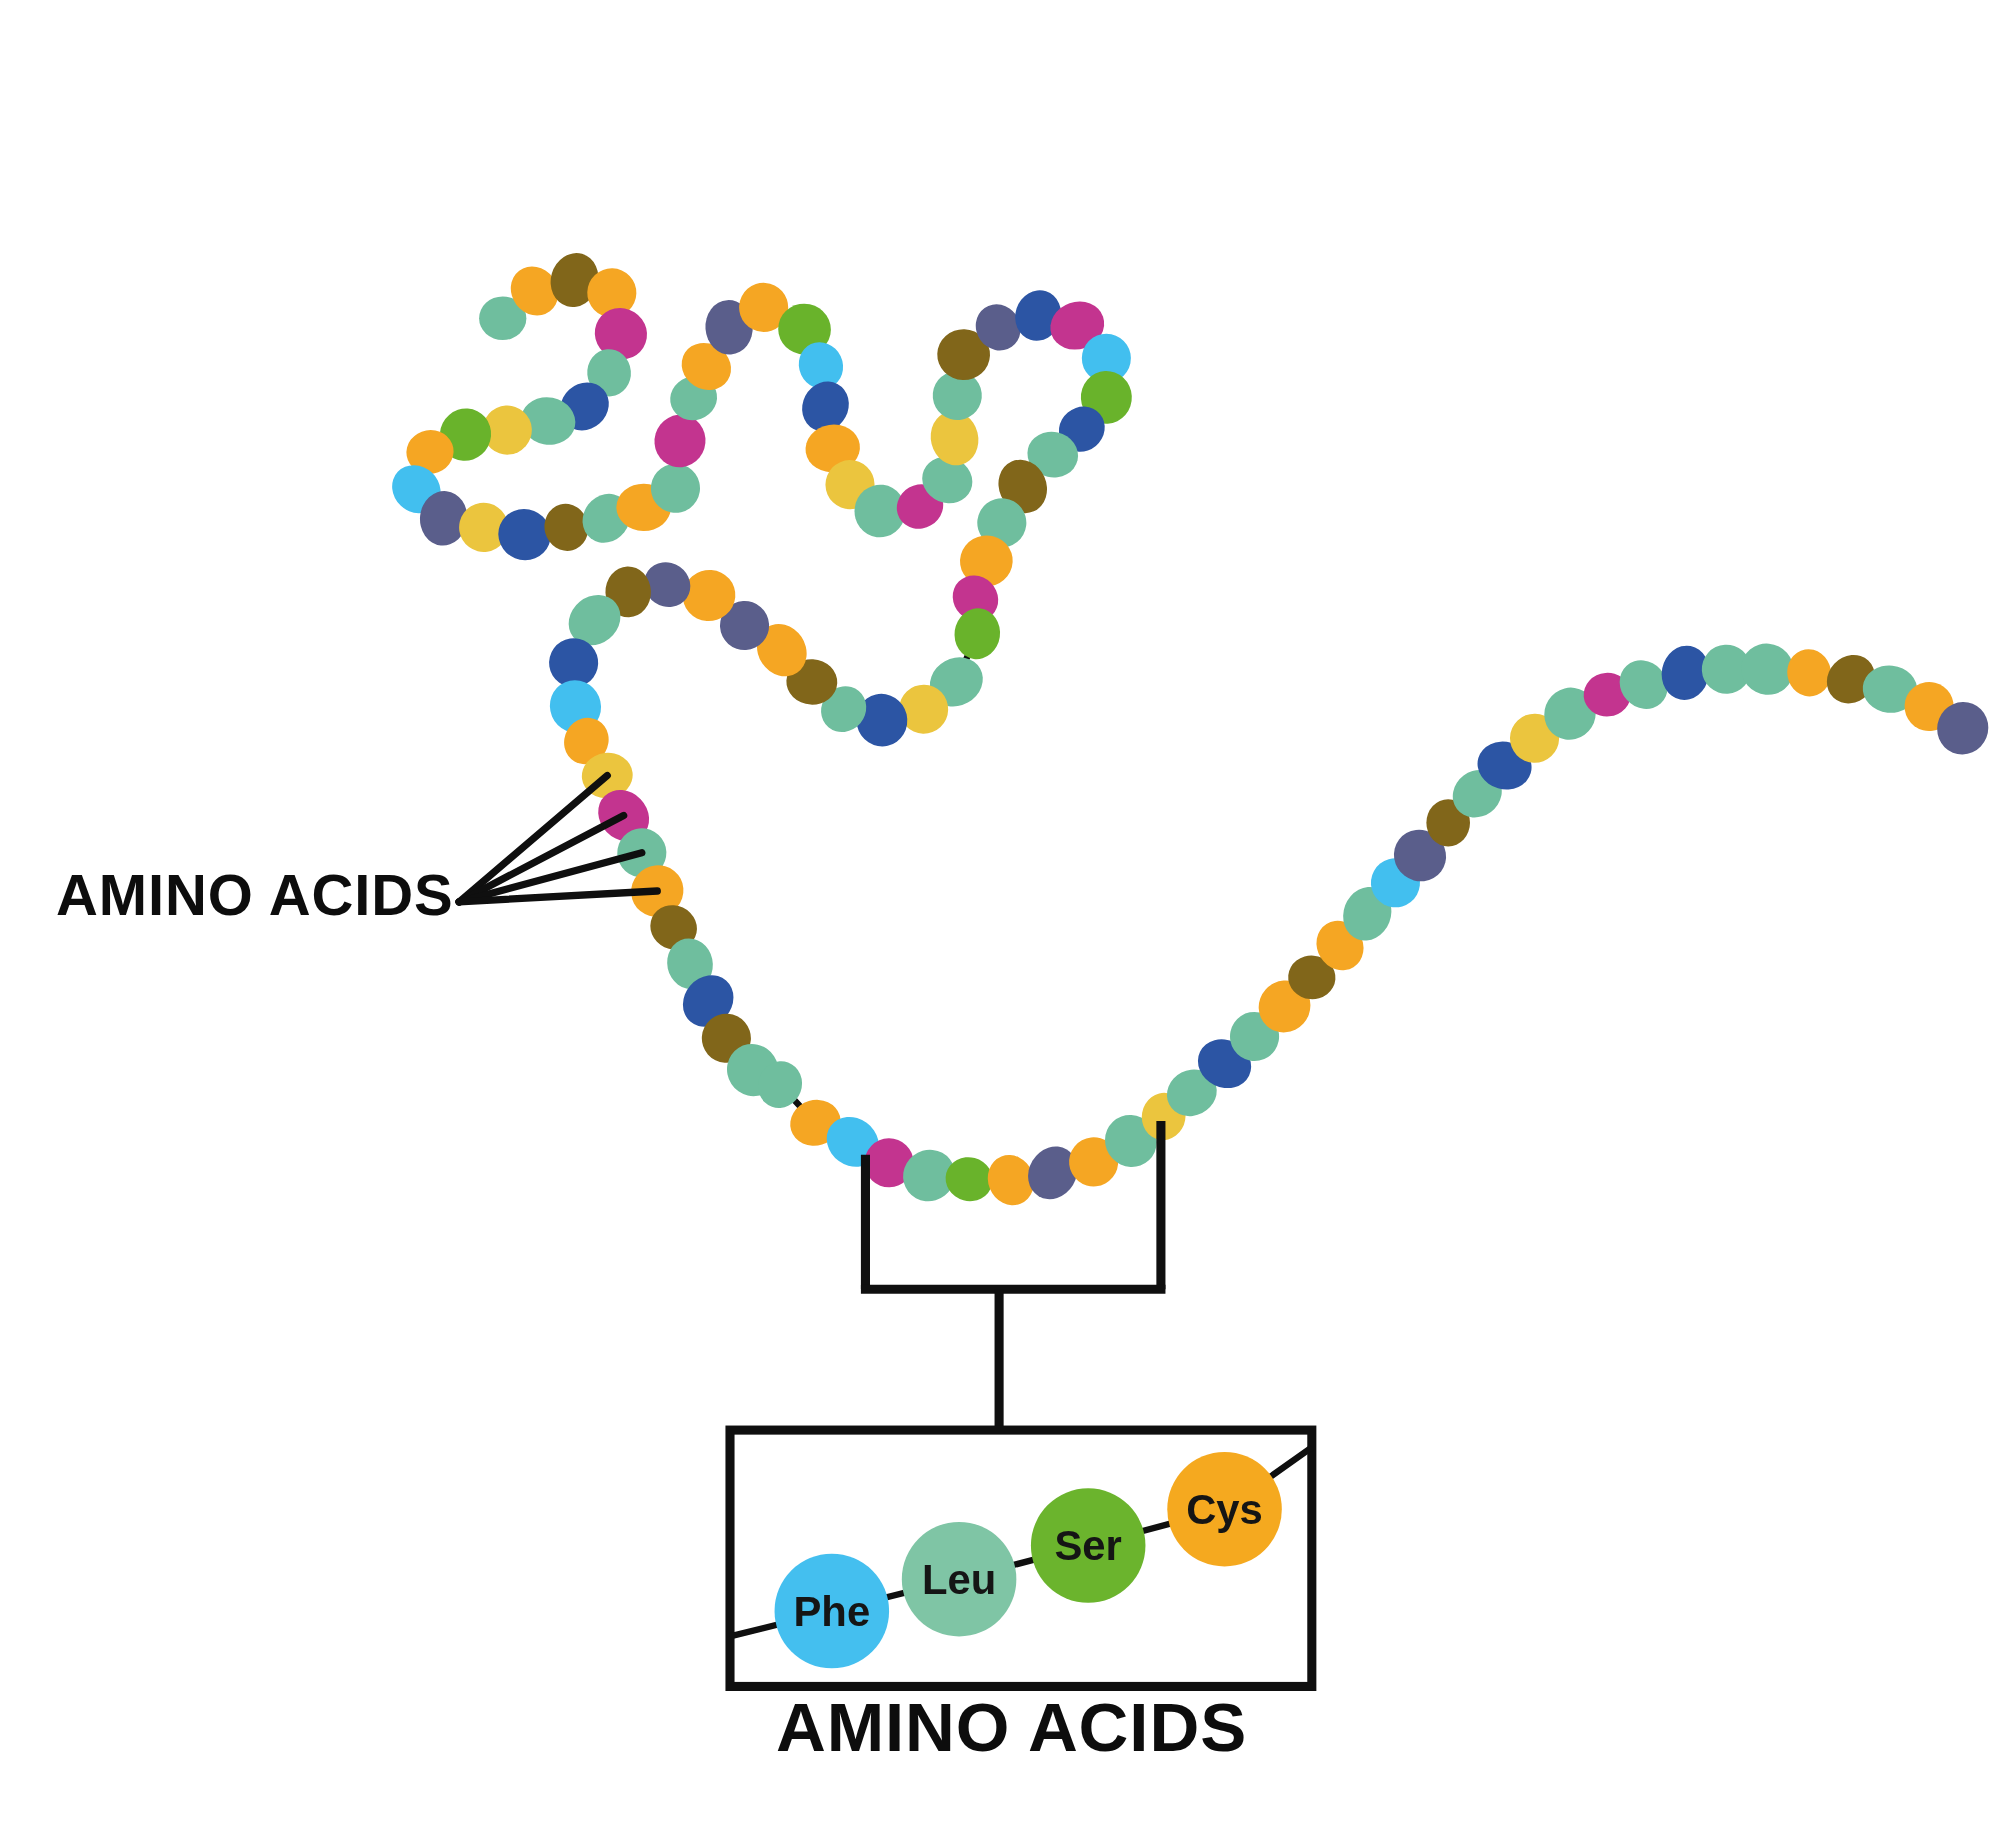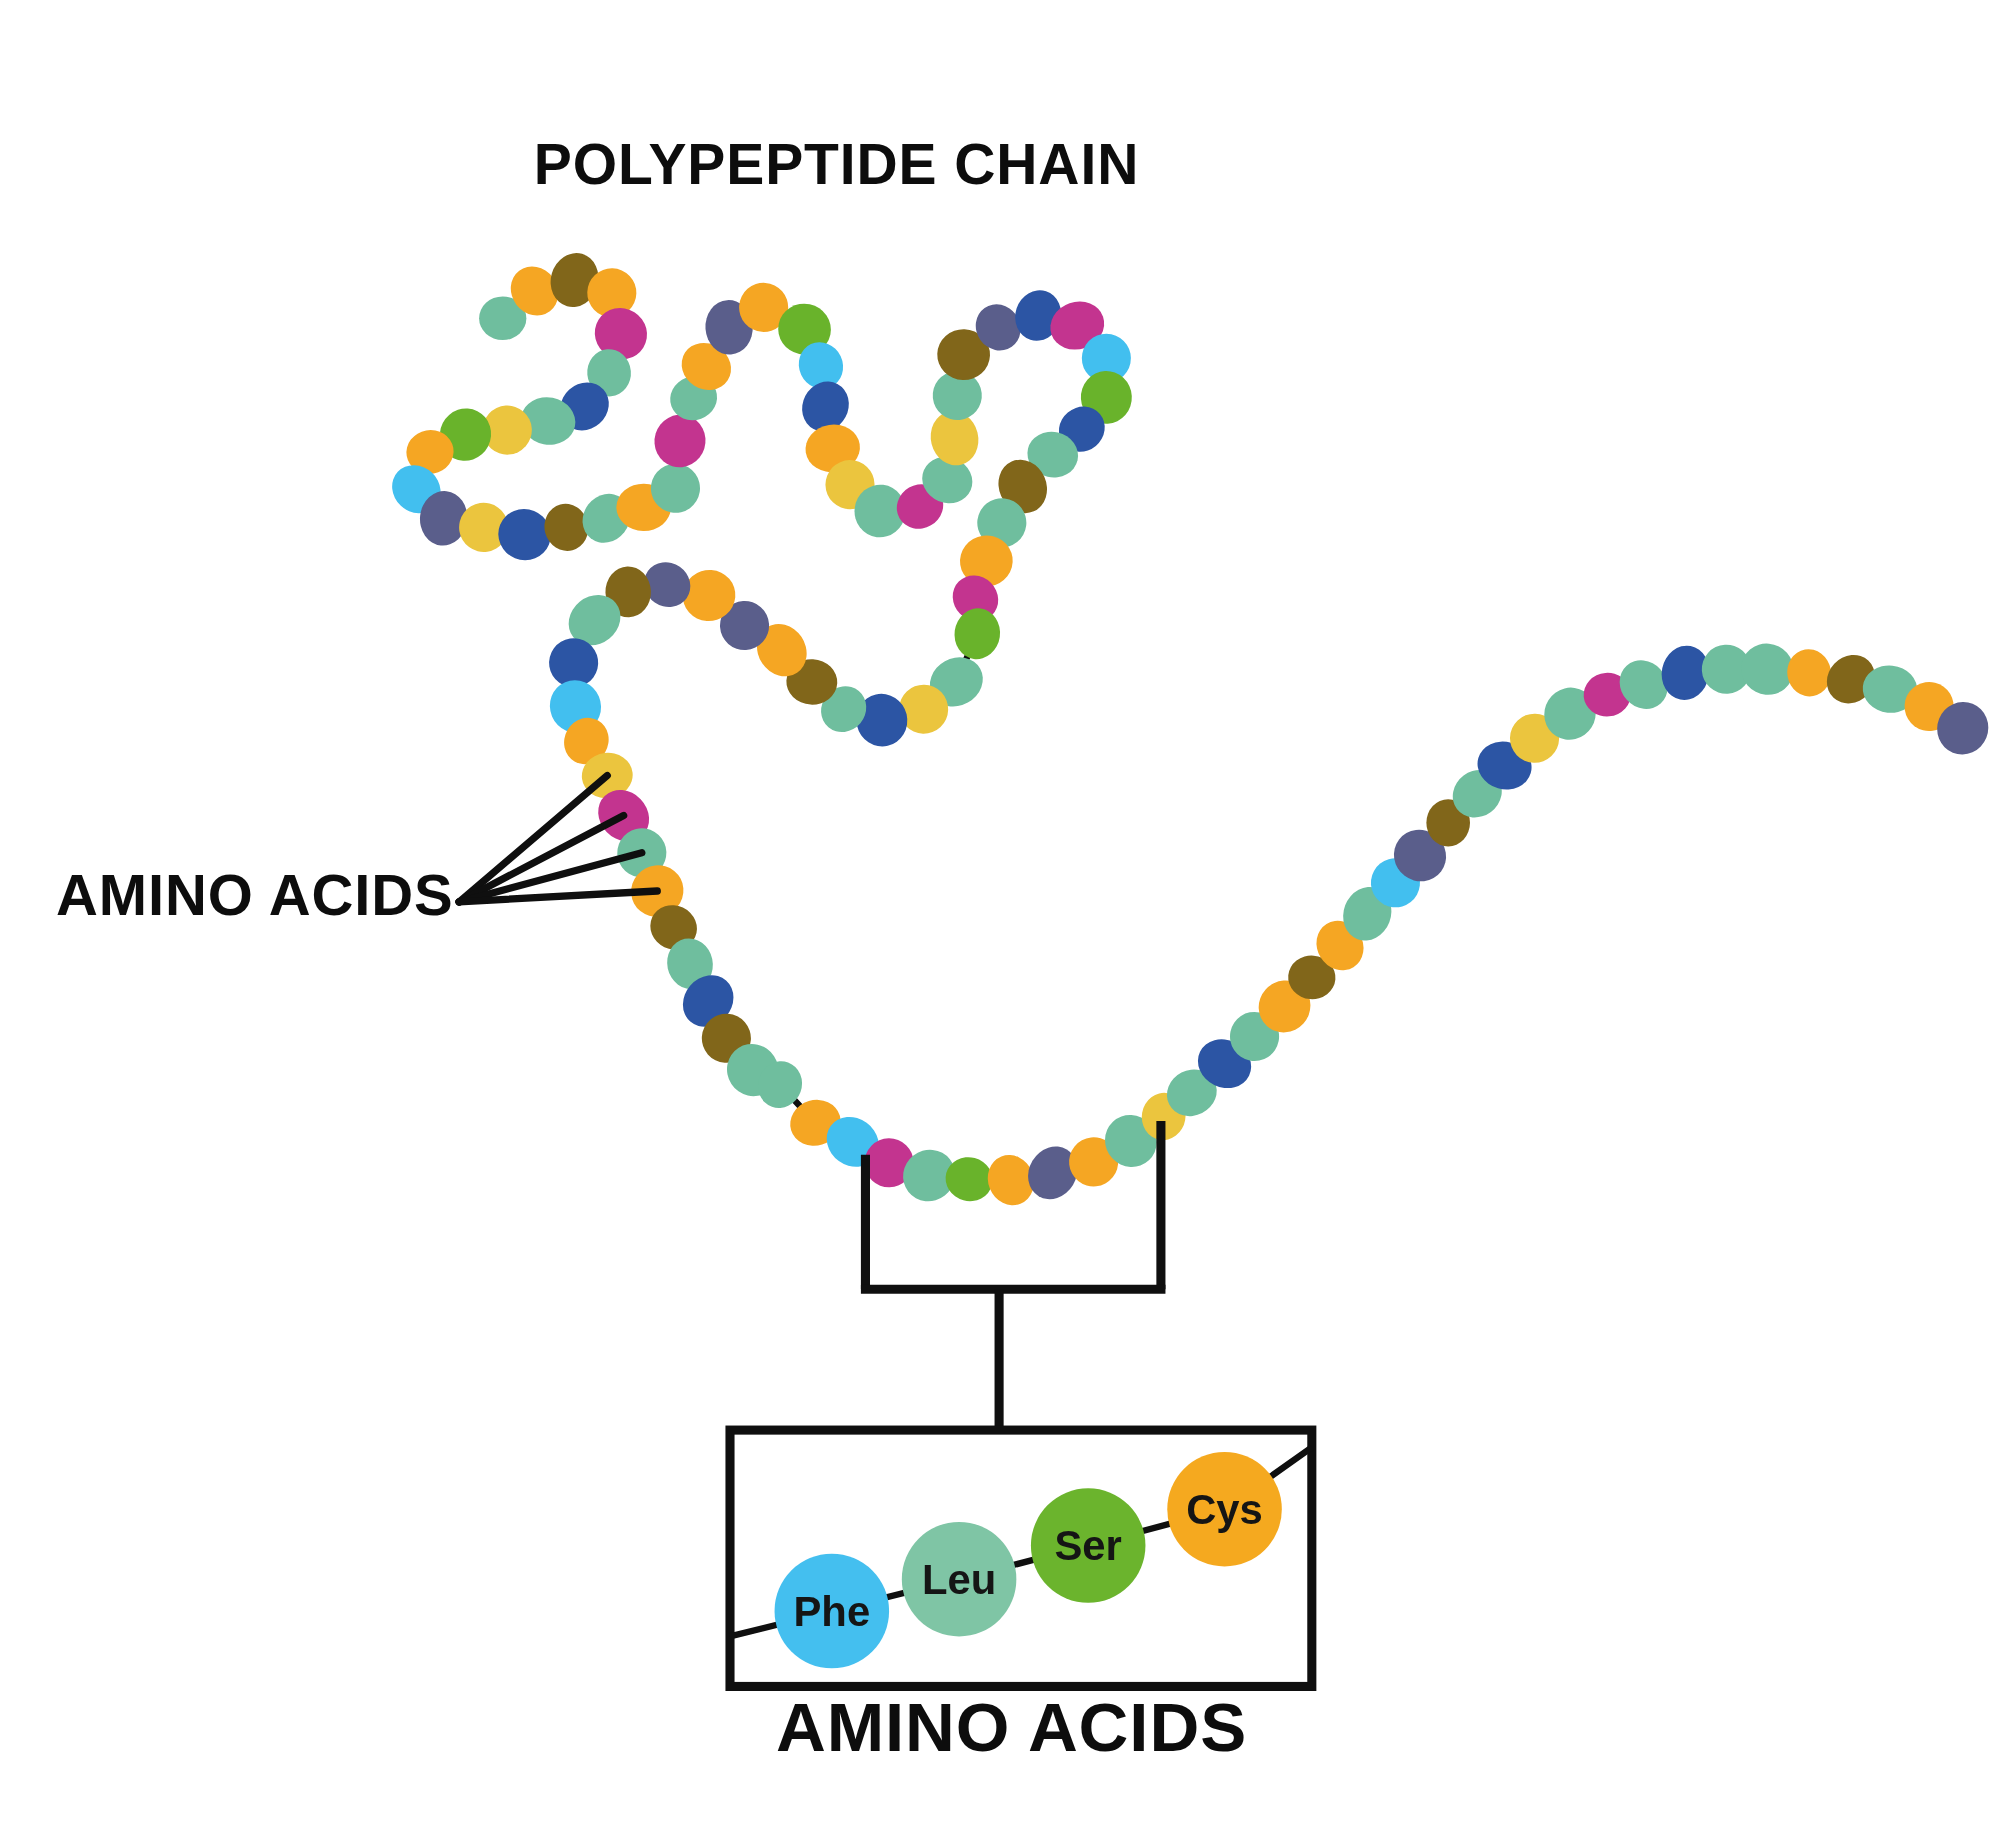--- a/index.html
+++ b/index.html
@@ -157,17 +157,16 @@
         <text x="915" y="1772" text-anchor="middle" dy="16" fill="#151515" font-size="46" font-weight="bold" font-family="&quot;Liberation Sans&quot;, sans-serif">Phe</text>
         <circle cx="1055" cy="1737" r="63" fill="#7FC5A5"></circle>
         <text x="1055" y="1737" text-anchor="middle" dy="16" fill="#151515" font-size="46" font-weight="bold" font-family="&quot;Liberation Sans&quot;, sans-serif">Leu</text>
         <circle cx="1197" cy="1700" r="63" fill="#6BB42D"></circle>
         <text x="1197" y="1700" text-anchor="middle" dy="16" fill="#151515" font-size="46" font-weight="bold" font-family="&quot;Liberation Sans&quot;, sans-serif">Ser</text>
         <circle cx="1347" cy="1660" r="63" fill="#F5A91F"></circle>
         <text x="1347" y="1660" text-anchor="middle" dy="16" fill="#151515" font-size="46" font-weight="bold" font-family="&quot;Liberation Sans&quot;, sans-serif">Cys</text>
       </g>
   </svg>
 
-  <div id="title-label" class="big-label">POLYPEPTIDE CHAIN</div>
   <div id="pointer-label" class="big-label">AMINO ACIDS</div>
   <div id="caption-label" class="big-label">AMINO ACIDS</div>
 </div>
 
 
 </body></html>

